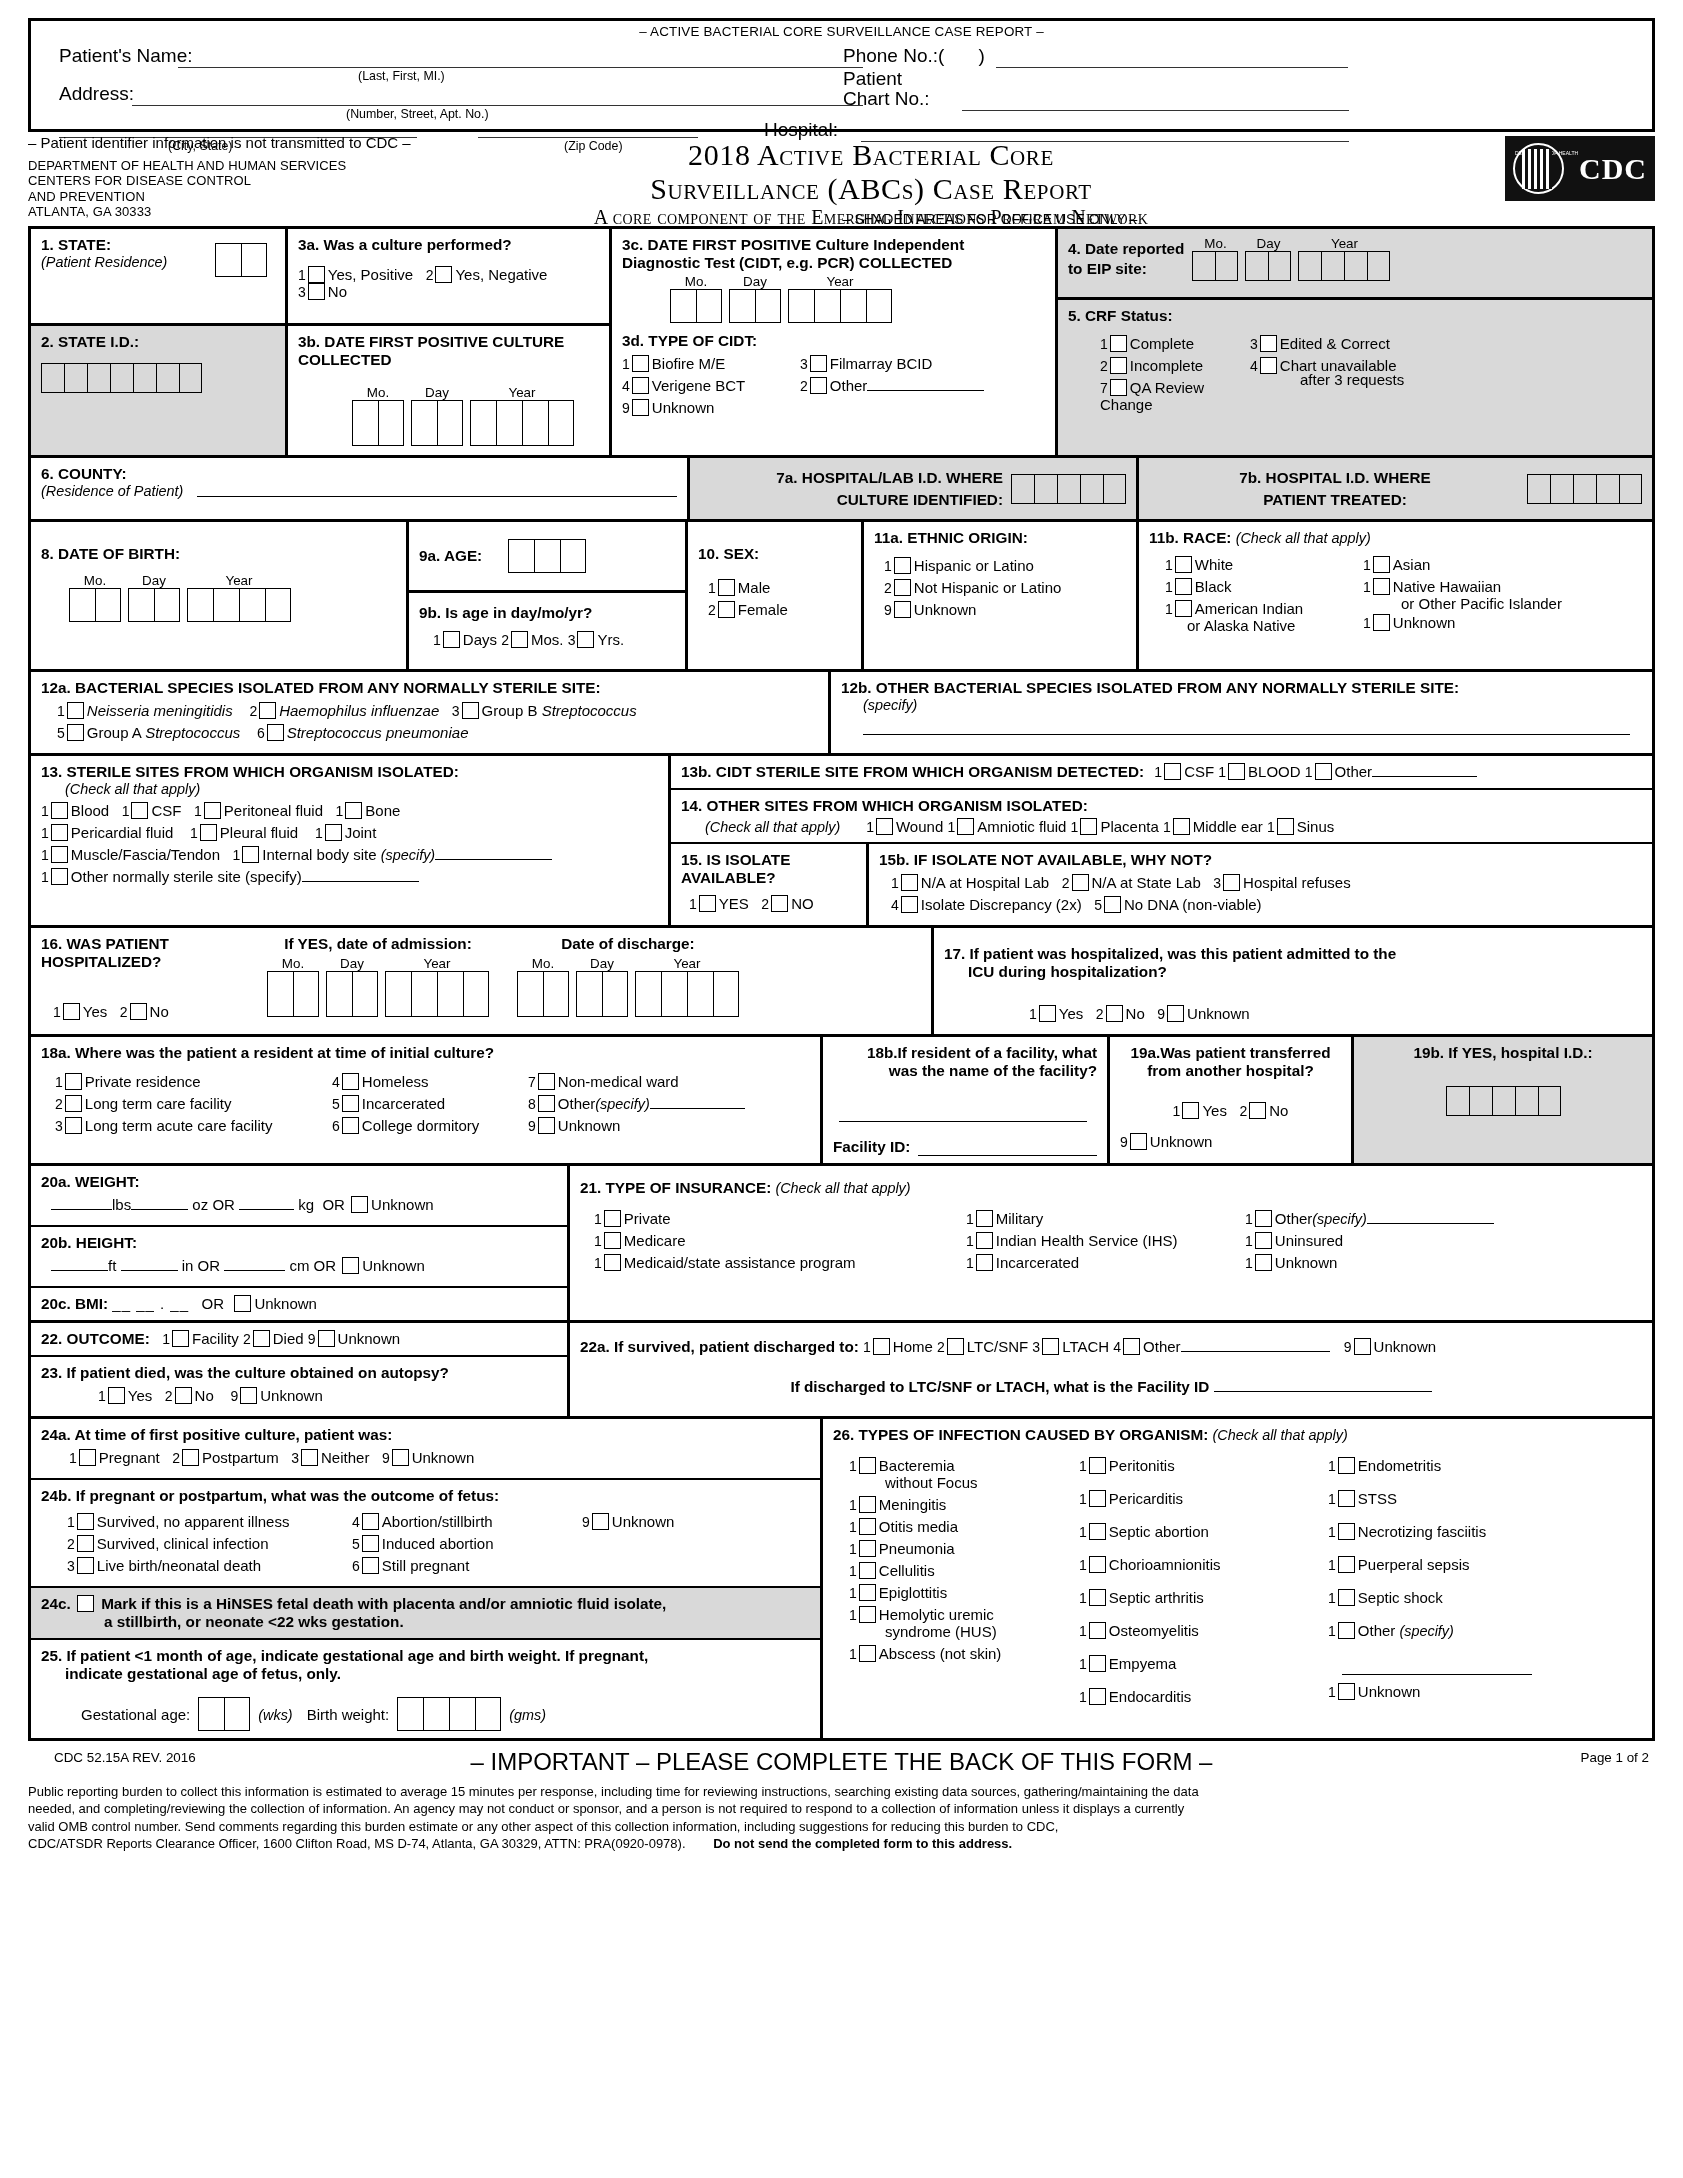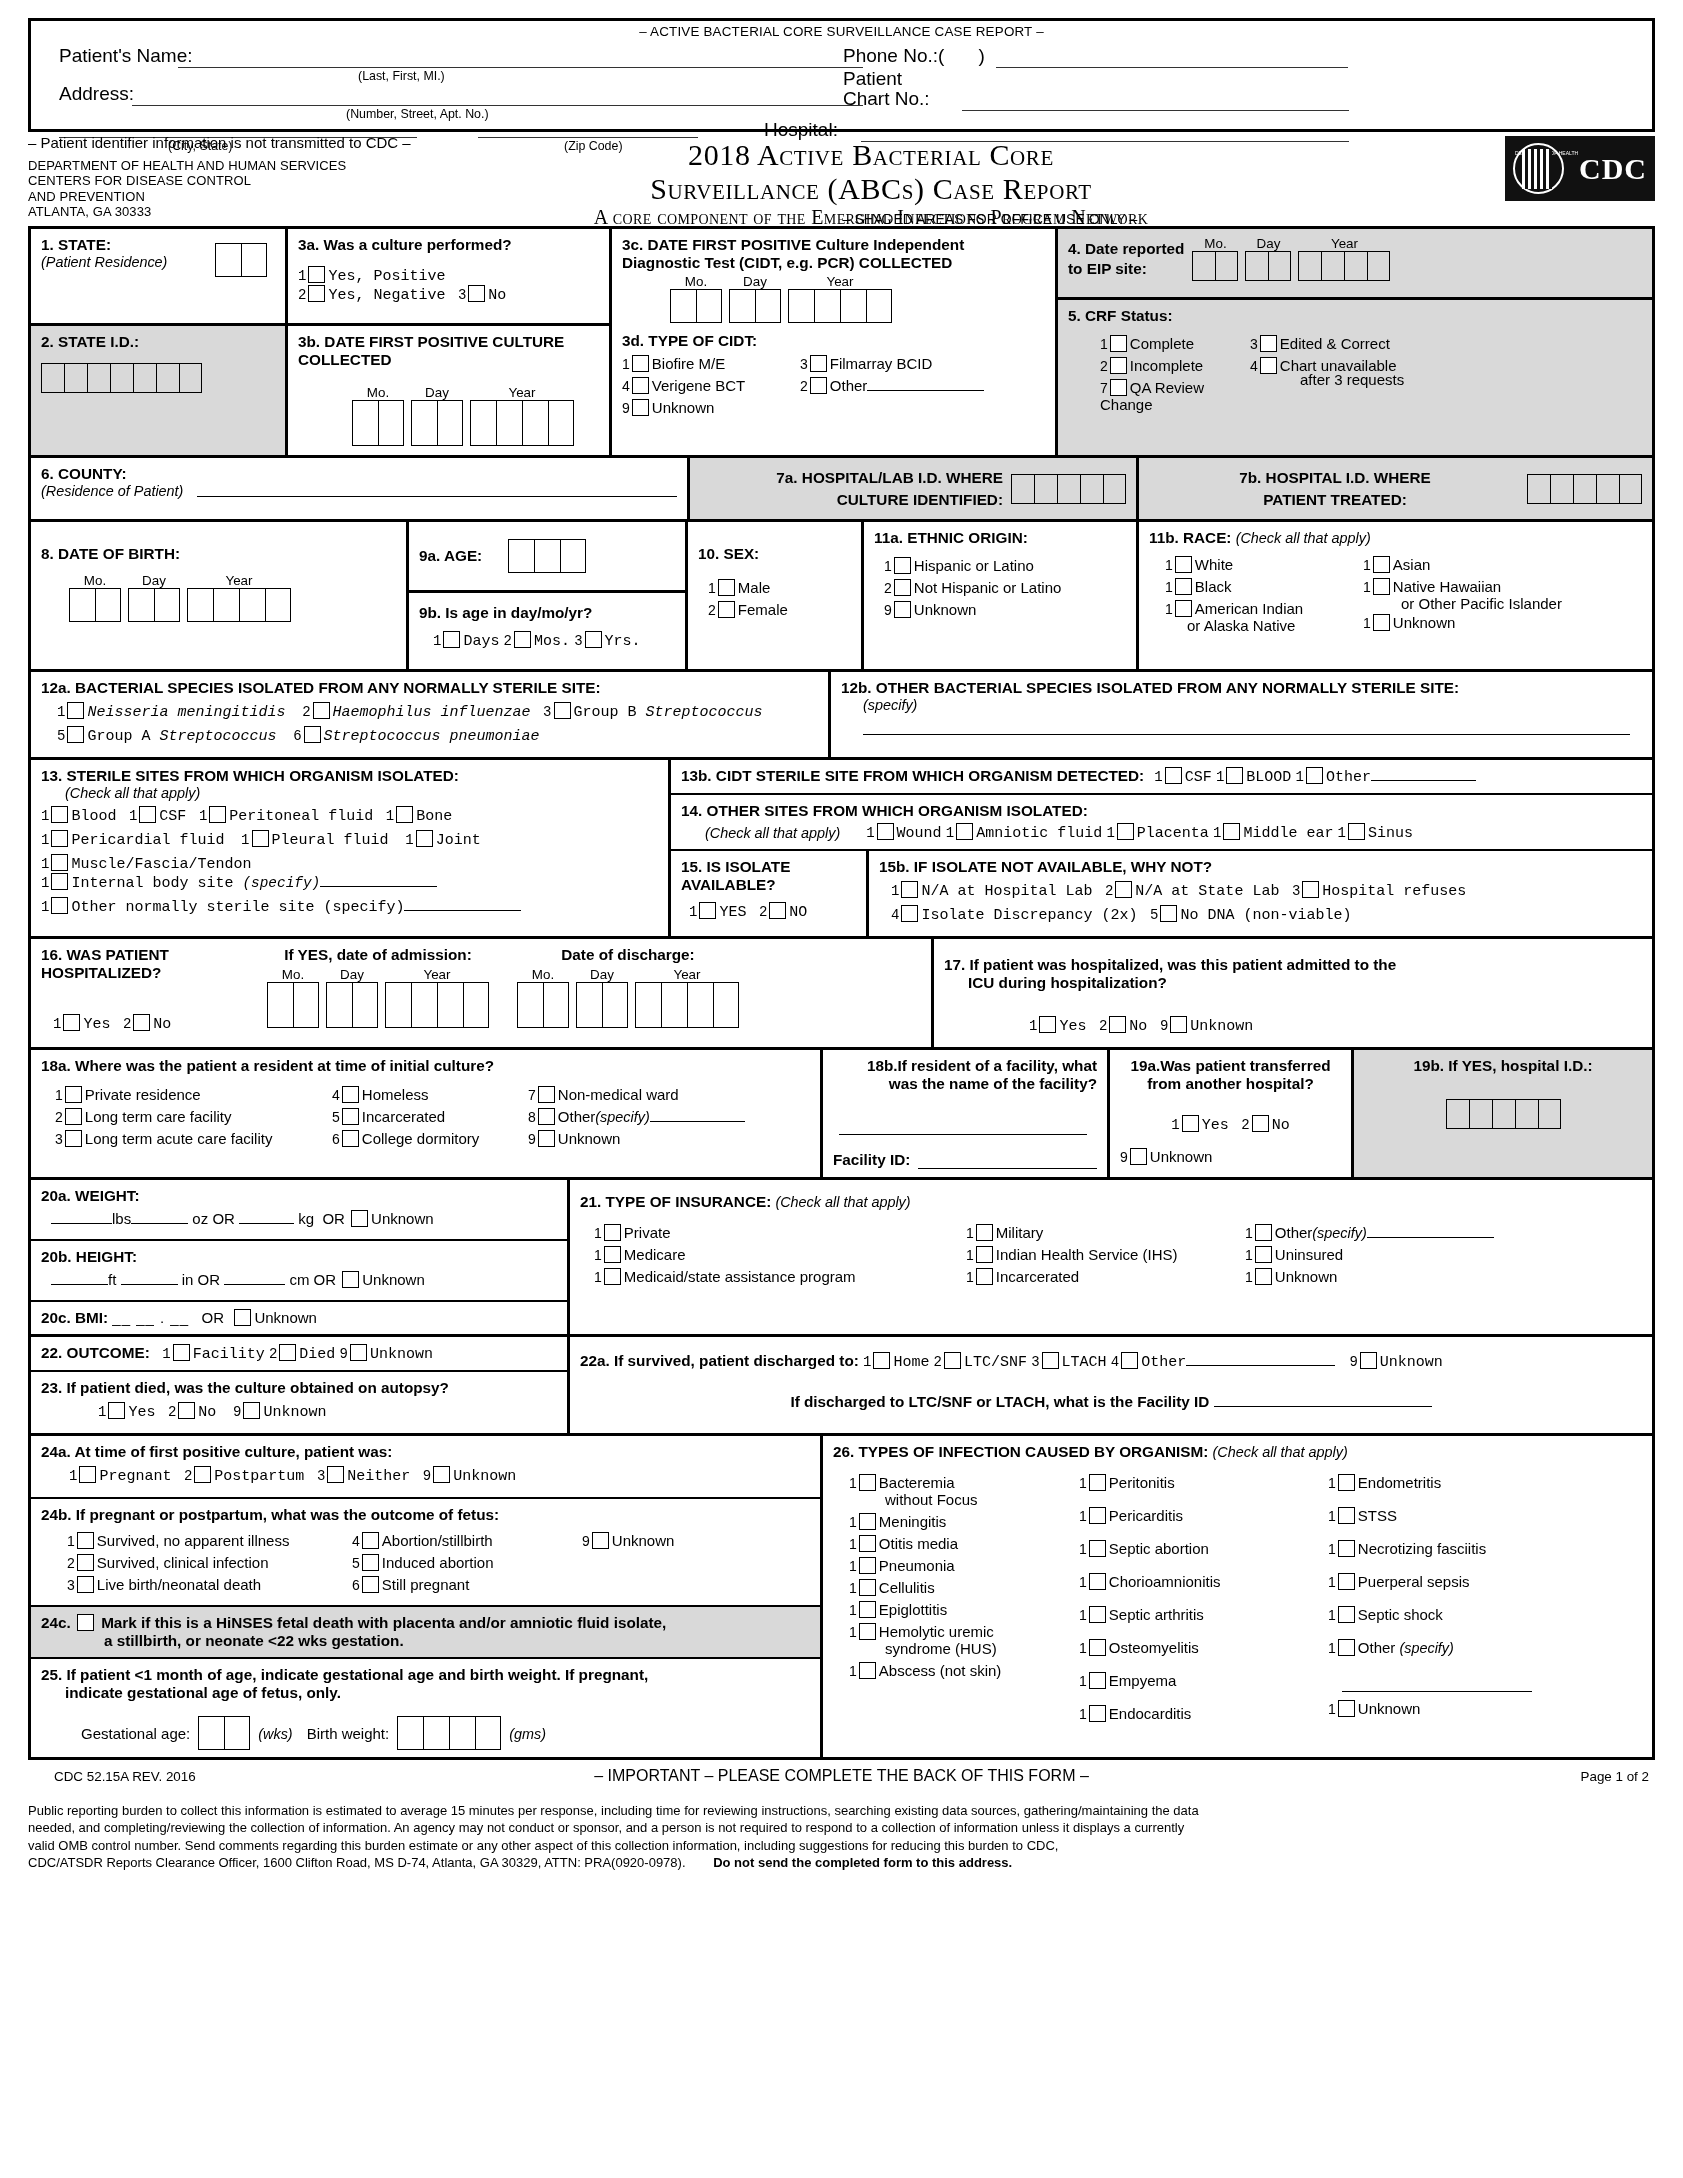--- a/index.html
+++ b/index.html
@@ -16,21 +16,21 @@
 
   
   .b { font-weight:bold; }
   .i { font-style:italic; }
   .cell { position:relative; }
   .shaded { background:#d9d9d9; }
 
   
   .cb { display:inline-block; width:17px; height:17px; border:1.6px solid #000; background:#fff;
         vertical-align:-3px; margin:0 3px 0 2px; }
-  .cbs { display:inline-block; white-space:nowrap;font-family:Liberation Mono, monospace; }
+  .cbs { display:inline-block; white-space:nowrap; }
   .num { font-size:14px; }
 
   
   .boxes { display:inline-flex; vertical-align:middle; }
   .boxes > i { display:block; width:26px; height:34px; border:1.4px solid #000; border-right:none; font-style:normal;}
   .boxes > i:last-child { border-right:1.4px solid #000; }
   .boxes.sm > i { width:23px; height:30px; }
   .boxes.tall > i { height:46px; }
 
   
@@ -794,21 +794,21 @@
             <div class="listrow" style="margin-top:8px;"><span class="num">1</span><span class="cb"></span><span>Unknown</span></div>
           </div>
         </div>
       </div>
     </div>
 
   </div>
 
   <div class="footer" style="position:relative; height:26px;">
     <span style="position:absolute; left:26px; top:2px;">CDC 52.15A REV. 2016</span>
-    <span style="position:absolute; left:0; right:0; top:0; text-align:center; font-size:16px;">– IMPORTANT – PLEASE COMPLETE THE BACK OF THIS FORM –</span>
+    <span style="position:absolute; left:0; right:0; top:0; text-align:center; font-size:24px;">– IMPORTANT – PLEASE COMPLETE THE BACK OF THIS FORM –</span>
     <span style="position:absolute; right:6px; top:2px;">Page 1 of 2</span>
   </div>
 
   <div class="burden">
     <div>Public reporting burden to collect this information is estimated to average 15 minutes per response, including time for reviewing instructions, searching existing data sources, gathering/maintaining the data</div>
     <div>needed, and completing/reviewing the collection of information. An agency may not conduct or sponsor, and a person is not required to respond to a collection of information unless it displays a currently</div>
     <div>valid OMB control number. Send comments regarding this burden estimate or any other aspect of this collection information, including suggestions for reducing this burden to CDC,</div>
     <div>
       <span>CDC/ATSDR Reports Clearance Officer, 1600 Clifton Road, MS D-74, Atlanta, GA 30329, ATTN: PRA(0920-0978).</span>
       <span class="b" style="margin-left:24px;">Do not send the completed form to this address.</span>

